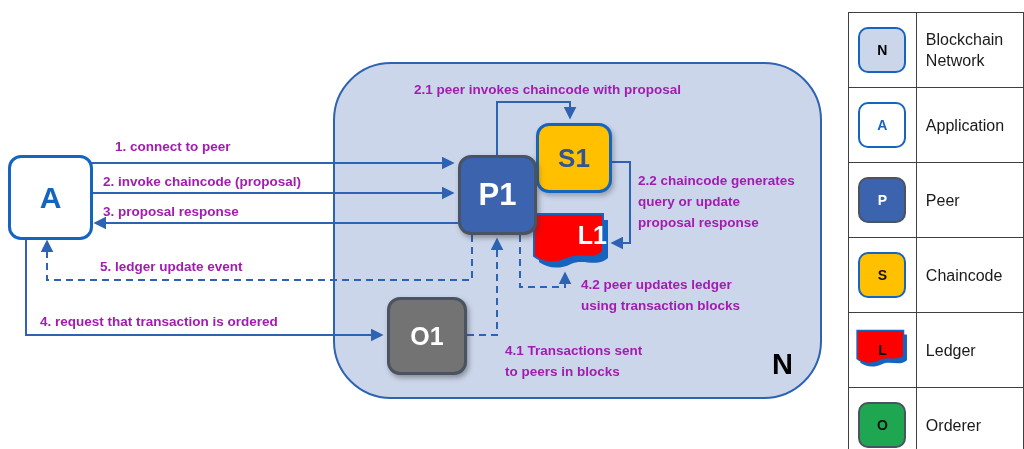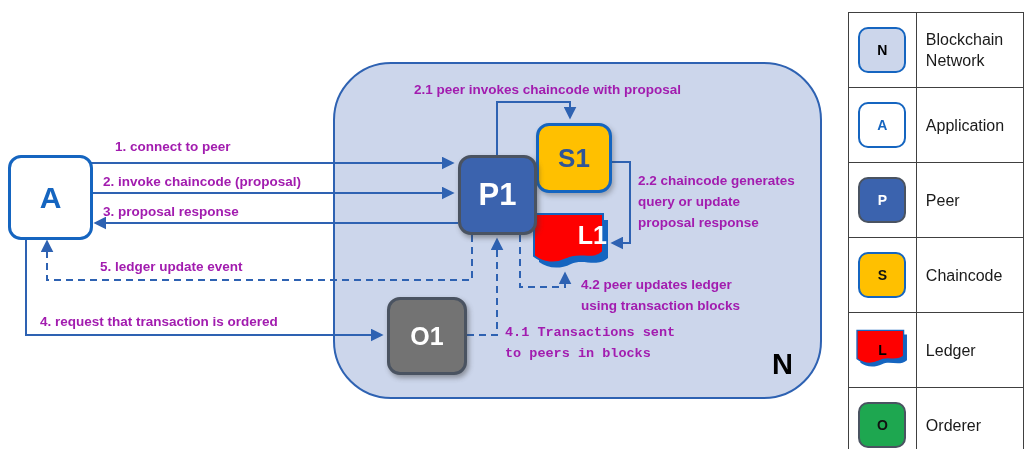--- a/index.html
+++ b/index.html
@@ -91,21 +91,21 @@
 
   <div class="flow-label" style="left:103px;top:139px;margin-left:12px;">1. connect to peer</div>
   <div class="flow-label" style="left:103px;top:174px;">2. invoke chaincode (proposal)</div>
   <div class="flow-label" style="left:103px;top:204px;">3. proposal response</div>
   <div class="flow-label" style="left:100px;top:259px;">5. ledger update event</div>
   <div class="flow-label" style="left:40px;top:314px;">4. request that transaction is ordered</div>
   <div class="flow-label" style="left:414px;top:82px;">2.1 peer invokes chaincode with proposal</div>
   <div class="flow-label multiline" style="left:638px;top:170px;">2.2 chaincode generates
 query or update
 proposal response</div>
-  <div class="flow-label multiline" style="left:505px;top:322px;font-family:Liberation Mono, monospace;">4.1 Transactions sent
+  <div class="flow-label multiline" style="left:505px;top:340px;">4.1 Transactions sent
 to peers in blocks</div>
   <div class="flow-label multiline" style="left:572px;top:274px;margin-left:9px;">4.2 peer updates ledger
 using transaction blocks</div>
 
   <table class="legend">
     <tbody>
       <tr>
         <td class="ic-cell">
             <div class="lg-icon icon-n">N</div>
           </td>

